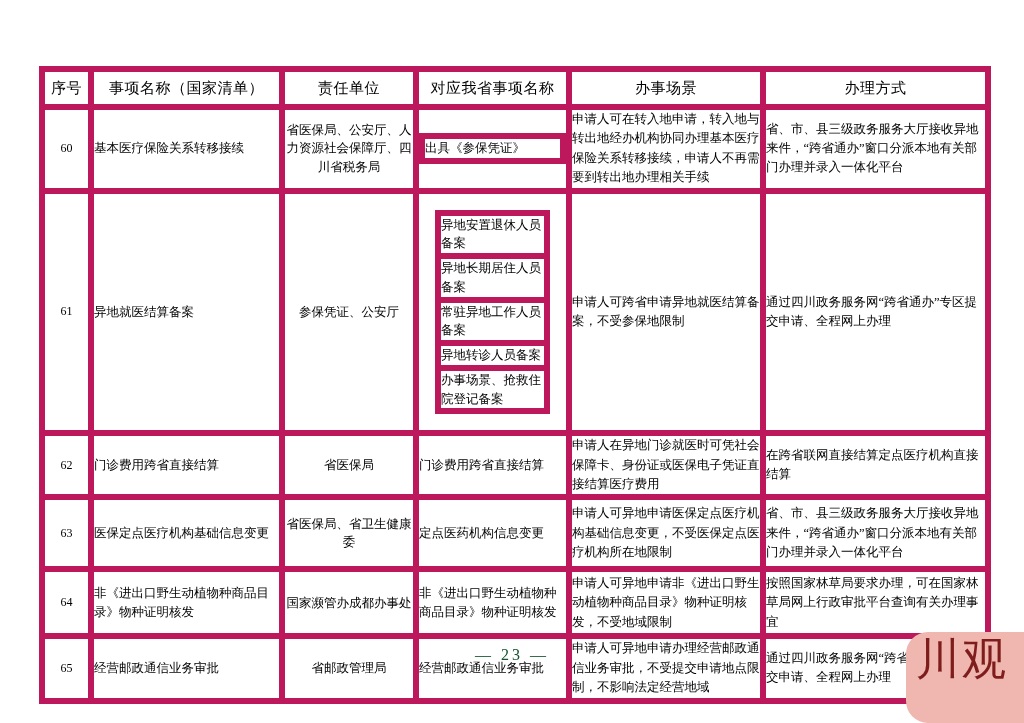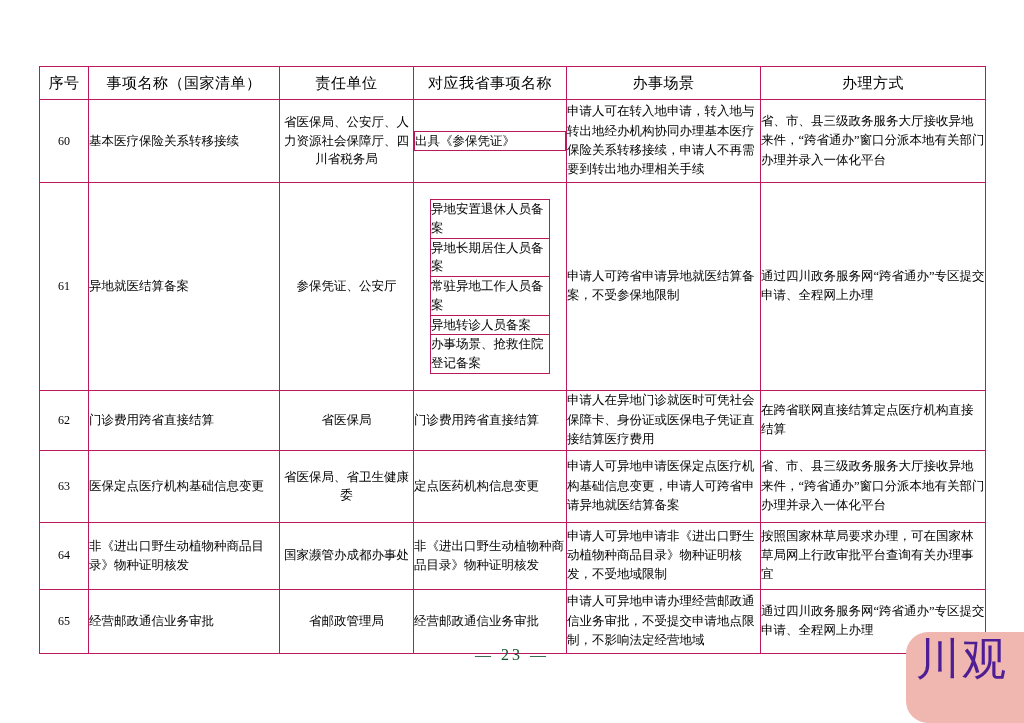--- a/index.html
+++ b/index.html
@@ -26,21 +26,21 @@
   
   #doc-table {
     position: absolute;
     left: 39px;
     top: 66px;
     width: 946px;
     border-collapse: collapse;
     table-layout: fixed;
   }
   #doc-table td, #doc-table th {
-    border: 1px solid #be185d;
+    border: 6px solid #be185d;
     padding: 0;
     vertical-align: middle;
     font-weight: normal;
   }
 
   
   .hdr {
     height: 32px;
     text-align: center;
     font-size: 15px;
@@ -215,21 +215,21 @@
         <td class="c-prov">门诊费用跨省直接结算</td>
         <td class="c-scene">申请人在异地门诊就医时可凭社会保障卡、身份证或医保电子凭证直接结算医疗费用</td>
         <td class="c-method">在跨省联网直接结算定点医疗机构直接结算</td>
       </tr>
 
       <tr style="height:72px">
         <td class="c-seq">63</td>
         <td class="c-name">医保定点医疗机构基础信息变更</td>
         <td class="c-unit">省医保局、省卫生健康委</td>
         <td class="c-prov">定点医药机构信息变更</td>
-        <td class="c-scene">申请人可异地申请医保定点医疗机构基础信息变更，申请人可跨省申请异地就医结算备案</td>
+        <td class="c-scene">申请人可异地申请医保定点医疗机构基础信息变更，不受医保定点医疗机构所在地限制</td>
         <td class="c-method">省、市、县三级政务服务大厅接收异地来件，“跨省通办”窗口分派本地有关部门办理并录入一体化平台</td>
       </tr>
 
       <tr style="height:67px">
         <td class="c-seq">64</td>
         <td class="c-name">非《进出口野生动植物种商品目录》物种证明核发</td>
         <td class="c-unit">国家濒管办成都办事处</td>
         <td class="c-prov">非《进出口野生动植物种商品目录》物种证明核发</td>
         <td class="c-scene">申请人可异地申请非《进出口野生动植物种商品目录》物种证明核发，不受地域限制</td>
         <td class="c-method">按照国家林草局要求办理，可在国家林草局网上行政审批平台查询有关办理事宜</td>
@@ -243,16 +243,16 @@
         <td class="c-scene">申请人可异地申请办理经营邮政通信业务审批，不受提交申请地点限制，不影响法定经营地域</td>
         <td class="c-method">通过四川政务服务网“跨省通办”专区提交申请、全程网上办理</td>
       </tr>
 
     </tbody>
   </table>
 
   <div id="page-number">— 23 —</div>
 
   <div id="watermark" style="background: rgb(240, 182, 176);">
-    <div class="wm-text" style="color: #4c1d95;">川观</div>
+    <div class="wm-text" style="color: #7f1d1d;">川观</div>
   </div>
 
 </div>
 
 </body></html>

